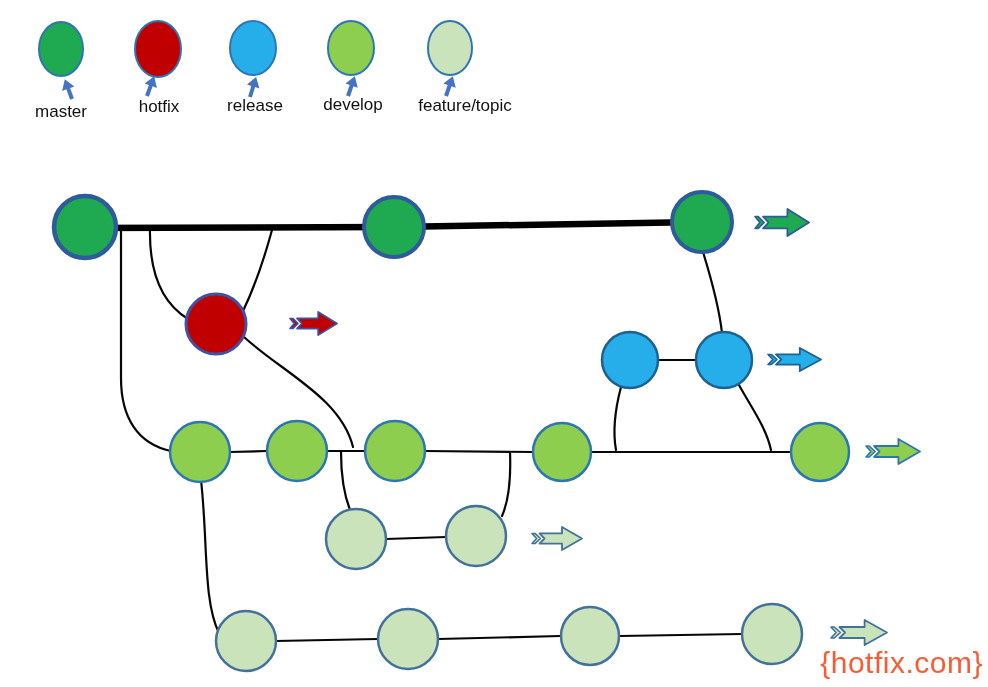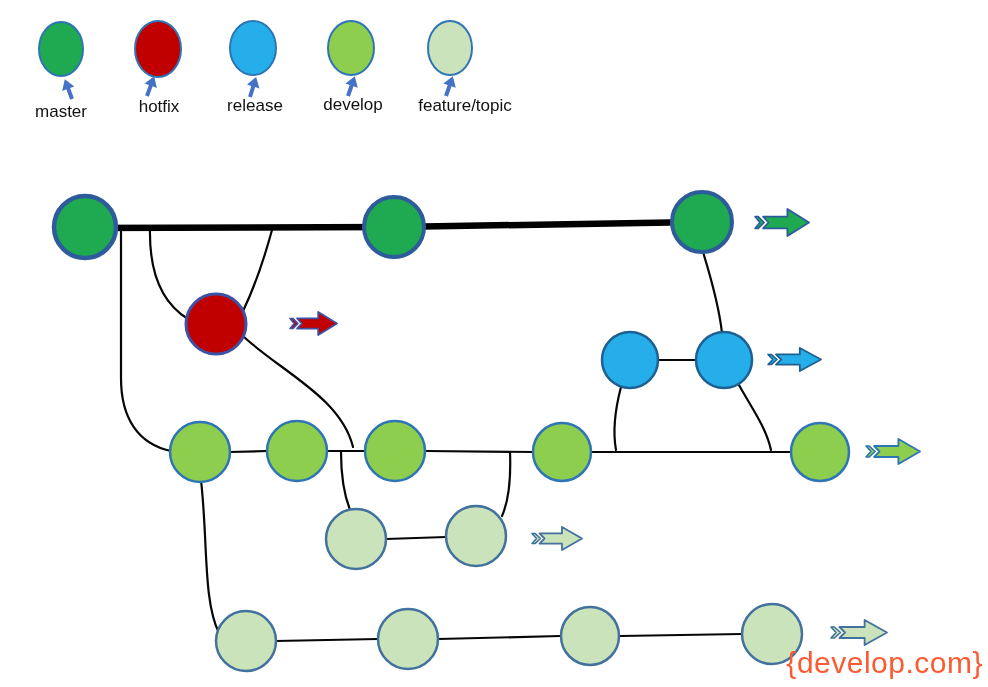--- a/index.html
+++ b/index.html
@@ -88,14 +88,14 @@
       <ellipse cx="253" cy="48" rx="23" ry="27" fill="#25AEEA" stroke="#2E75B6" stroke-width="2"></ellipse>
       <polygon points="-2,0 -2,-11 -6.5,-11 0,-21 6.5,-11 2,-11 2,0" transform="translate(250,97) rotate(17)" fill="#4472C4"></polygon>
       <text x="255" y="111" text-anchor="middle" fill="#111111" class="legend-label">release</text>
       <ellipse cx="351" cy="48" rx="23" ry="27" fill="#8DCE4F" stroke="#2E75B6" stroke-width="2"></ellipse>
       <polygon points="-2,0 -2,-11 -6.5,-11 0,-21 6.5,-11 2,-11 2,0" transform="translate(348,96) rotate(19)" fill="#4472C4"></polygon>
       <text x="353" y="110" text-anchor="middle" fill="#111111" class="legend-label">develop</text>
       <ellipse cx="450" cy="48" rx="22" ry="27" fill="#CAE3BB" stroke="#2E75B6" stroke-width="2"></ellipse>
       <polygon points="-2,0 -2,-11 -6.5,-11 0,-21 6.5,-11 2,-11 2,0" transform="translate(446,96) rotate(19)" fill="#4472C4"></polygon>
       <text x="465" y="111" text-anchor="middle" fill="#111111" class="legend-label">feature/topic</text>
     </svg>
-  <div id="watermark" class="watermark" style="color: rgb(251, 91, 51);">{develop.com}</div>
+  <div id="watermark" class="watermark" style="color: rgb(251, 91, 51);">{hotfix.com}</div>
 </div>
 
 </body></html>

